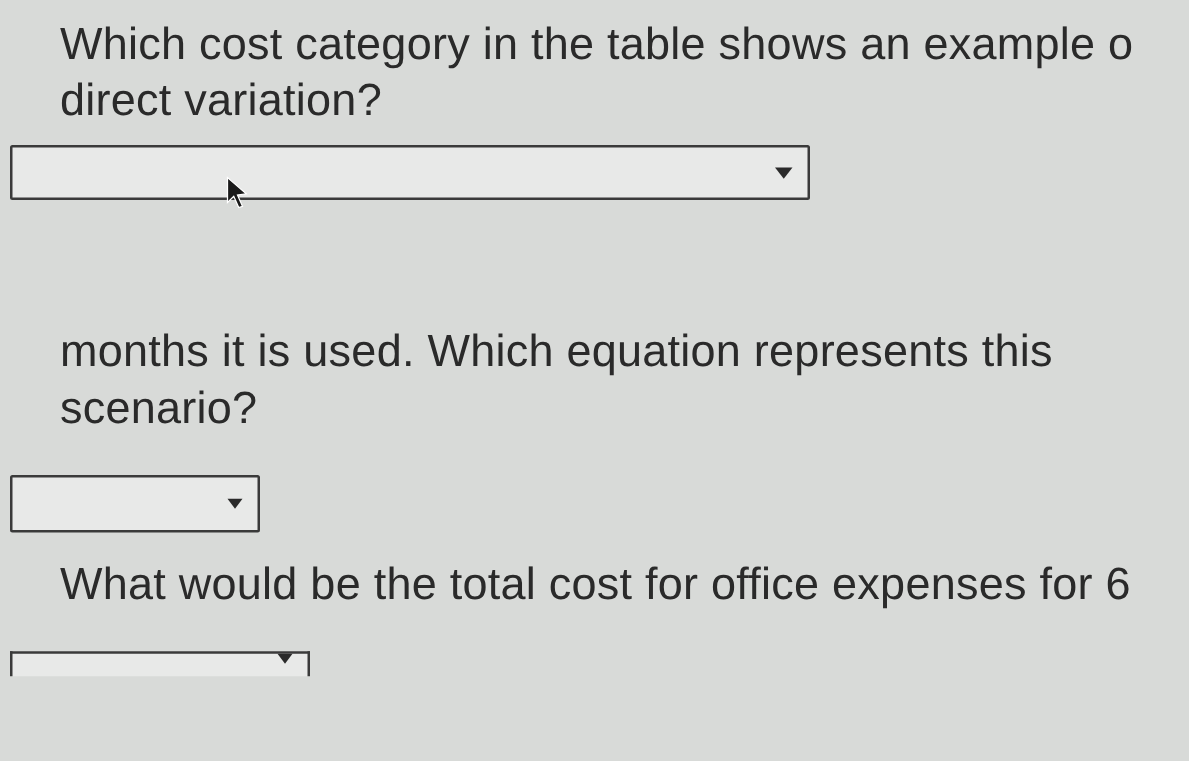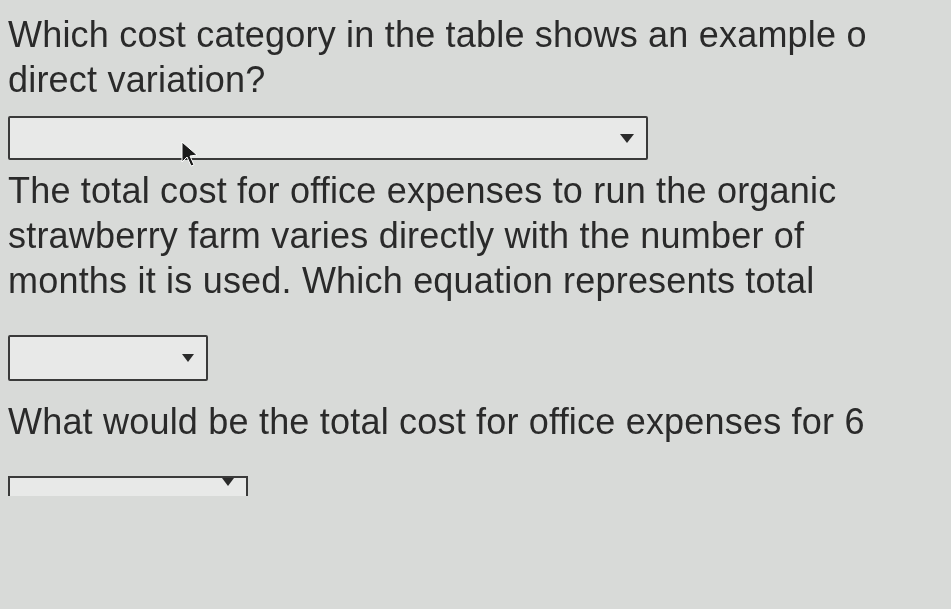--- a/index.html
+++ b/index.html
@@ -15,20 +15,21 @@
       padding: 12px 8px;
       overflow: hidden;
       position: relative;
     }
     .question-text {
       font-size: 36px;
       color: #2a2a2a;
       line-height: 1.25;
       margin-bottom: 14px;
       letter-spacing: 0.2px;
+      margin-left: 40px;
     }
     .dropdown-wide {
       width: 640px;
       height: 44px;
       background: #e8e9e8;
       border: 2px solid #3a3a3a;
       border-radius: 2px;
       display: flex;
       align-items: center;
       justify-content: flex-end;
@@ -95,23 +96,24 @@
   <div class="chevron"></div>
 </div>
 
 <div class="cursor">
   <svg width="22" height="28" viewBox="0 0 22 28">
     <path d="M 2 2 L 2 22 L 7 17 L 11 26 L 14 25 L 10 16 L 17 15 Z" fill="#1a1a1a" stroke="#ffffff" stroke-width="1"></path>
   </svg>
 </div>
 
 <div class="question-text">
-  <span>The total cost for office expenses to run the organic</span><br>
-  <span>strawberry farm varies directly with the number of</span><br>
-  <span>months it is used. Which equation represents total</span><br>
+  <br>
+  <br>
+  <span>months it is used. Which equation represents this</span><br>
+  <span>scenario?</span>
 </div>
 
 <div class="spacer"></div>
 
 <div class="dropdown-small">
   <div class="chevron-small"></div>
 </div>
 
 <div class="question-text">
   <span>What would be the total cost for office expenses for 6</span><br>

